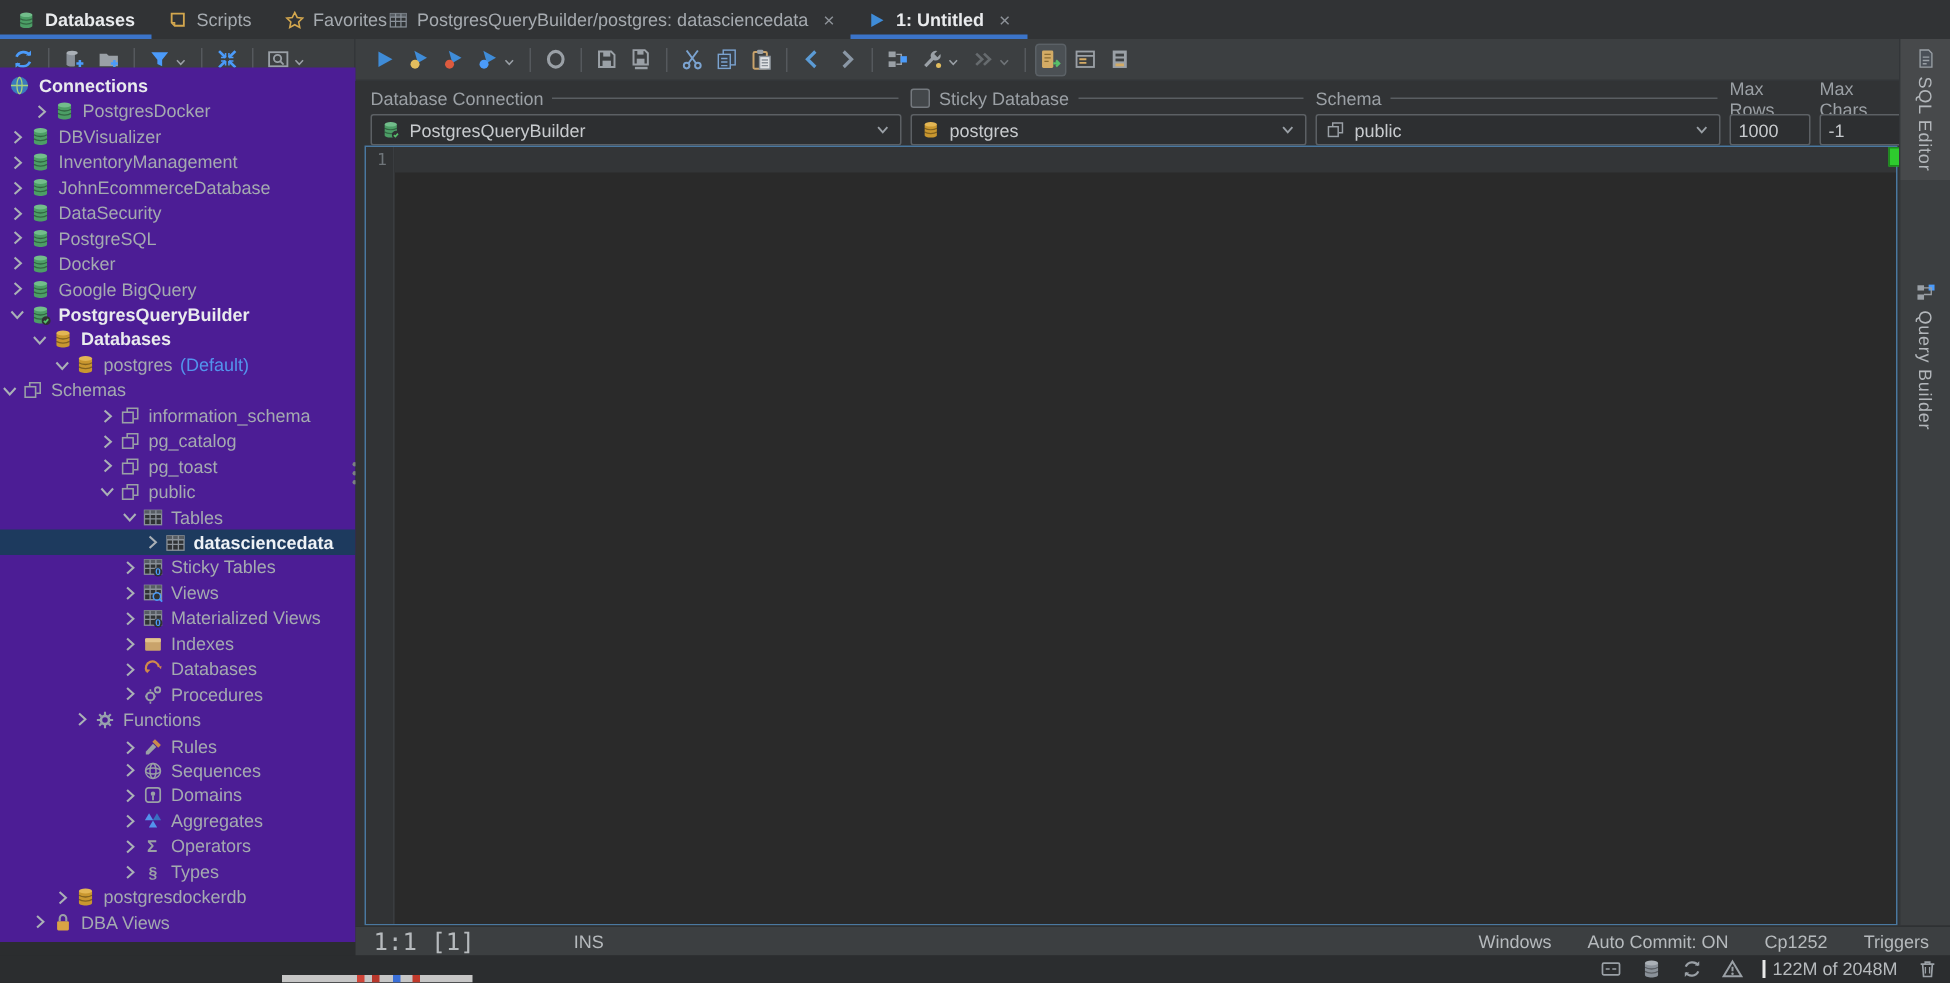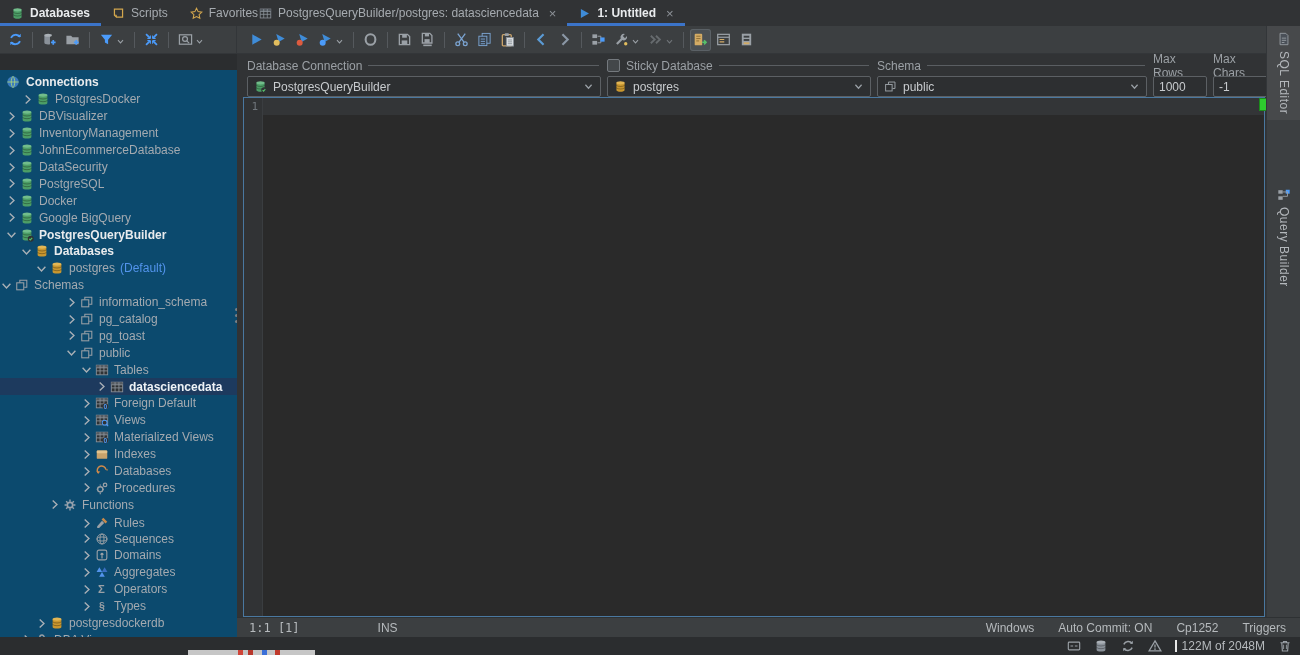--- a/index.html
+++ b/index.html
@@ -21,21 +21,21 @@
   #sidebar-toolbar { width:237px; display:flex; align-items:center; padding-left:4px; height:100%; border-right:1px solid #333639; }
   #editor-toolbar { display:flex; align-items:center; padding-left:8px; height:100%; }
   .tb-btn { display:flex; align-items:center; height:22px; padding:0 3px; border-radius:3px; margin:0 1px; }
   .tb-btn.active { background:#4b5054; box-shadow:inset 0 0 0 1px #5b6166; }
   .tb-btn.muted { opacity:.55; }
   .tb-icon { width:15px; height:15px; display:inline-block; }
   .tb-dd { width:9px; height:9px; display:inline-block; margin-left:2px; }
   .tb-sep { width:1px; height:16px; background:#55595d; margin:0 5px; }
 
   
-  #sidebar { position:absolute; left:0; top:70px; width:237px; height:583px; background:#0c4a6e; overflow:hidden; }
+  #sidebar { position:absolute; left:0; top:45px; width:237px; height:583px; background:#4c1d95; overflow:hidden; }
   .sb-header { display:flex; align-items:center; gap:6px; height:21px; padding:3px 0 0 6px; color:#e9ebed; font-weight:bold; }
   .sb-header .ticon { width:14px; height:14px; }
   .tree-row { display:flex; align-items:center; height:16.9px; color:#a4aab0; white-space:nowrap; }
   .tree-row.bold { color:#e9ebed; font-weight:bold; }
   .tree-row.selected { background:var(--selection); color:#eef2f6; }
   .chev { width:13px; height:13px; flex:0 0 13px; display:inline-block; }
   .tree-icon { width:14px; height:14px; flex:0 0 14px; margin:0 5px 0 2px; display:inline-block; }
   .tree-suffix { color:var(--default-blue); margin-left:5px; }
   #splitter-handle { position:absolute; left:235px; top:308px; width:3px; height:3px; background:#7b8085; box-shadow:0 6px 0 #7b8085, 0 12px 0 #7b8085; border-radius:50%; }
 
@@ -61,22 +61,22 @@
   
   #right-strip { position:absolute; left:1266px; top:26px; width:34px; height:591px; background:#3c3f41; border-left:1px solid #333639; }
   .rtab { display:flex; flex-direction:column; align-items:center; gap:5px; padding:6px 0; color:#b3b7bb; }
   .rtab .ticon { width:14px; height:14px; }
   .rtab .rlabel { writing-mode:vertical-rl; letter-spacing:.5px; }
   .rtab.active { background:#47494b; }
   #rtab-qb { margin-top:62px; }
 
   
   #statusbar { position:absolute; left:237px; top:617px; width:1063px; height:20px; background:#3c3f41; border-top:1px solid #2e3133; display:flex; align-items:center; color:#b6babd; }
-  #statusbar .pos { margin-left:12px; font-family:"DejaVu Sans Mono", monospace; font-size:12px; }
-  #statusbar .ins { margin-left:34px;padding-left:44px; }
+  #statusbar .pos { margin-left:12px; font-family:"DejaVu Sans Mono", monospace; font-size:16px; }
+  #statusbar .ins { margin-left:22px;padding-left:44px; }
   #statusbar .right { margin-left:auto; display:flex; gap:24px; padding-right:14px; }
 
   
   #bottombar { position:absolute; left:0; top:637px; width:1300px; height:18px; background:#2b2d2f; display:flex; align-items:center; justify-content:flex-end; gap:13px; padding-right:8px; color:#b6babd; }
   .bb-icon { width:14px; height:14px; display:inline-block; }
   #mem-caret { width:2px; height:12px; background:#e8e8e8; }
   #mem-text { margin-left:-8px; }
   #taskbar-fragment { position:absolute; left:188px; top:650px; width:127px; height:5px; background:#c6c6c6; }
   .tf-mark { position:absolute; top:0; height:5px; width:5px; }
 </style>
@@ -522,21 +522,21 @@
         <span class="chev"><svg viewBox="0 0 16 16" width="100%" height="100%">
             <path d="M5.8 3.2L11 8l-5.2 4.8" fill="none" stroke="#aab0b6" stroke-width="1.7"></path>
           </svg></span>
         <span class="tree-icon"><svg viewBox="0 0 16 16" width="100%" height="100%">
             <rect x="1.5" y="2.5" width="13" height="11" fill="#2f3234" stroke="#8a9199"></rect>
             <rect x="1.5" y="2.5" width="13" height="3" fill="#565c62"></rect>
             <path d="M1.5 5.5h13M1.5 9h13M5.8 2.5v11M10.2 2.5v11" stroke="#8a9199"></path>
             <circle cx="11.8" cy="11.8" r="3.4" fill="#2f3234"></circle>
             <text x="9.8" y="14.4" font-size="7.5" font-weight="bold" fill="#4b9bfa">0</text>
           </svg></span>
-        <span class="tree-label">Foreign Default</span>
+        <span class="tree-label">Sticky Tables</span>
       </div>
       <div class="tree-row" style="padding-left: 80px;">
         <span class="chev"><svg viewBox="0 0 16 16" width="100%" height="100%">
             <path d="M5.8 3.2L11 8l-5.2 4.8" fill="none" stroke="#aab0b6" stroke-width="1.7"></path>
           </svg></span>
         <span class="tree-icon"><svg viewBox="0 0 16 16" width="100%" height="100%">
             <rect x="1.5" y="2.5" width="13" height="11" fill="#2f3234" stroke="#8a9199"></rect>
             <rect x="1.5" y="2.5" width="13" height="3" fill="#565c62"></rect>
             <path d="M1.5 5.5h13M1.5 9h13M5.8 2.5v11M10.2 2.5v11" stroke="#8a9199"></path>
             <circle cx="11" cy="11" r="2.8" fill="#2f3234" stroke="#4b9bfa" stroke-width="1.2"></circle>

